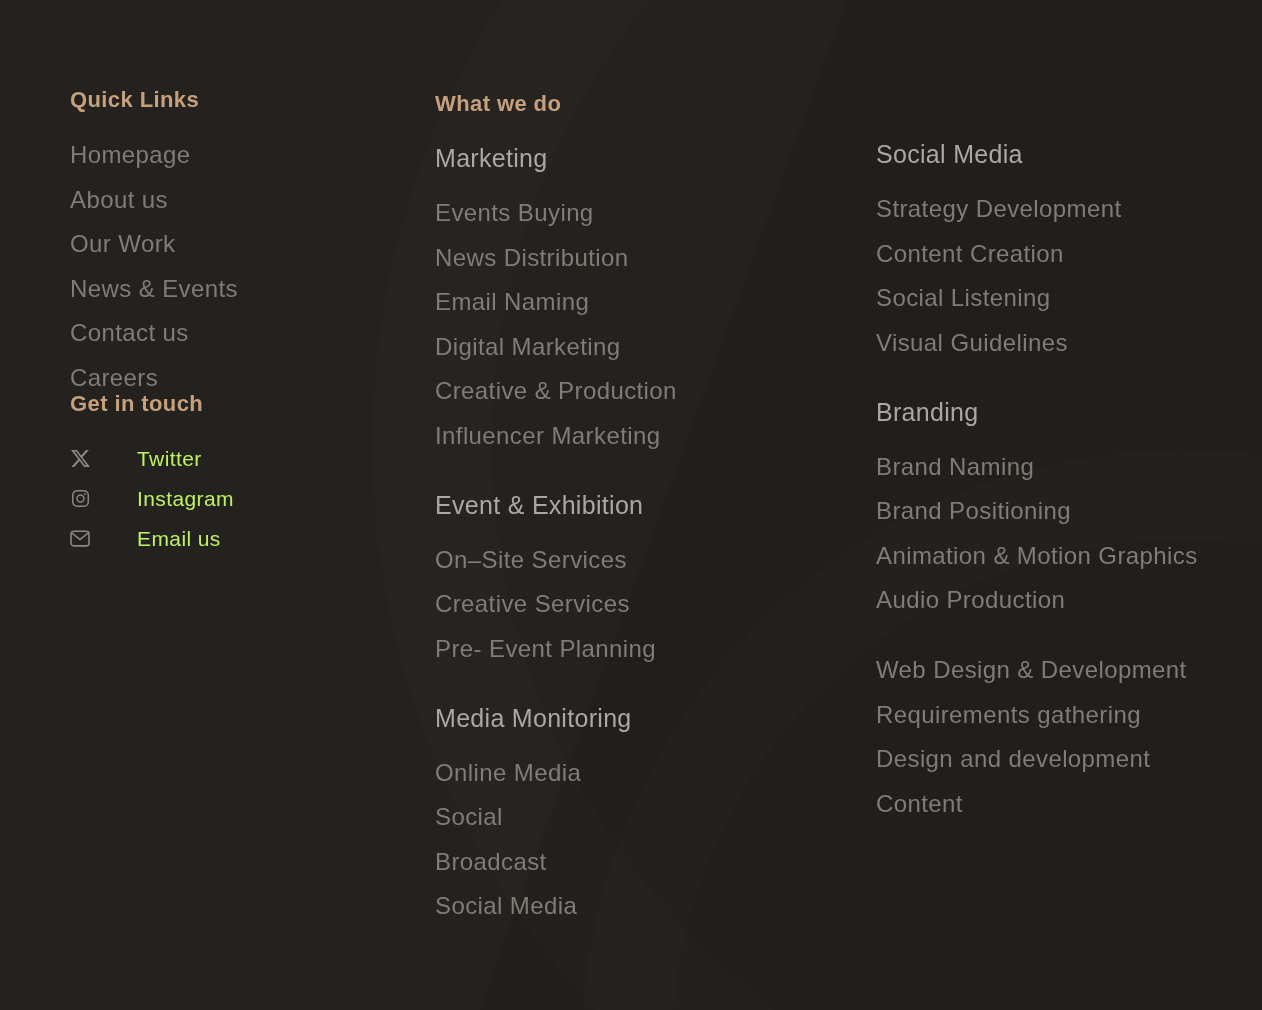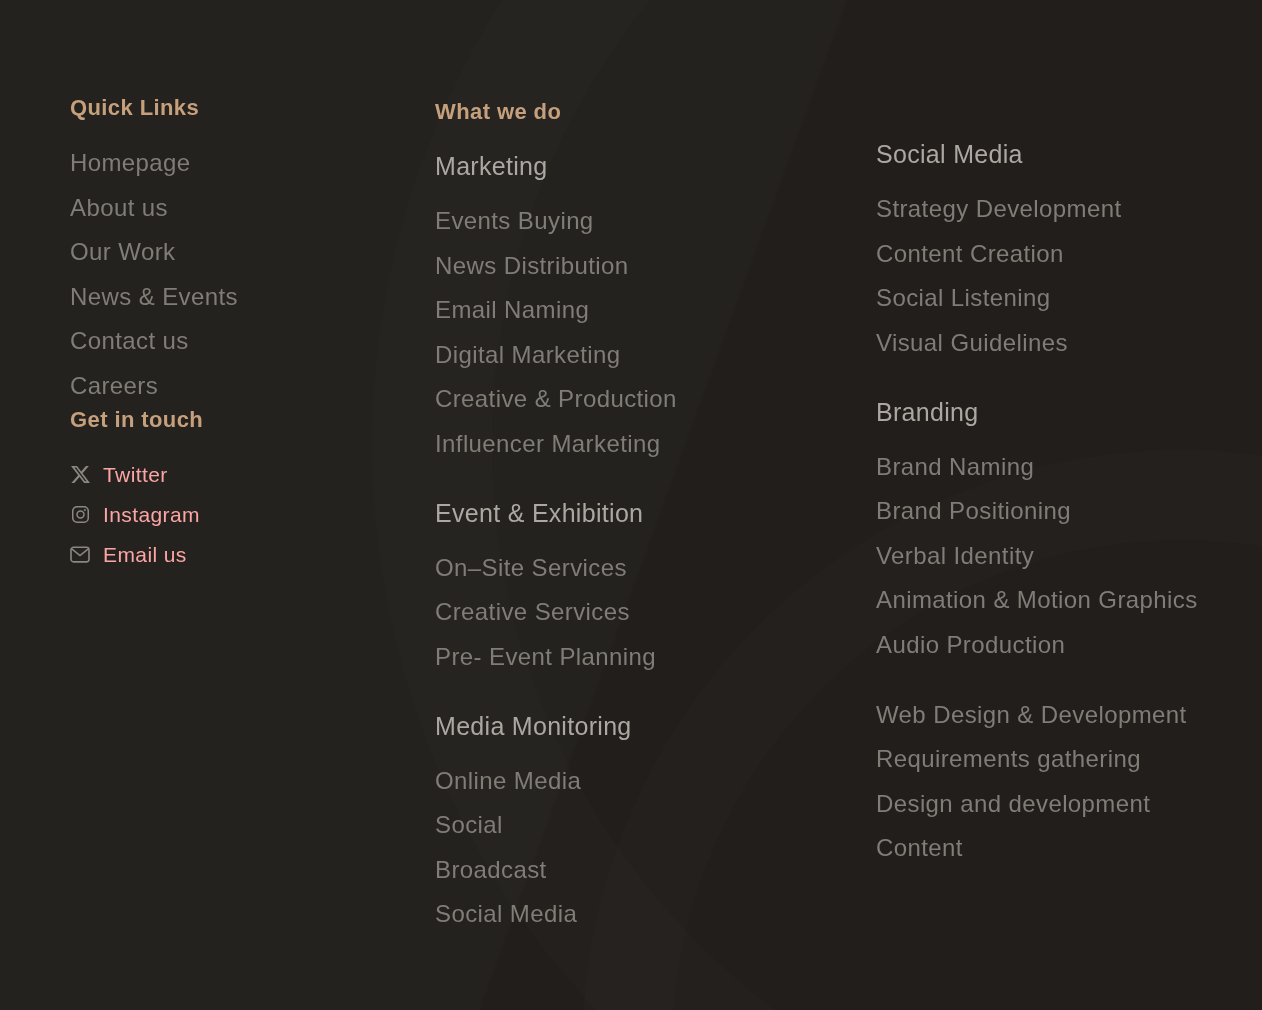--- a/index.html
+++ b/index.html
@@ -42,21 +42,21 @@
     border: 90px solid rgba(255,255,255,0.011);
     pointer-events: none;
   }
 
   .col { position: absolute; }
   .col-quick { left: 70px;  top: 88px;  width: 330px; }
   .col-what  { left: 435px; top: 92px;  width: 400px; }
   .col-right { left: 876px; top: 143px; width: 386px; }
 
   h3.heading {
-    margin: 8px 0 32px 0;
+    margin: 0 0 32px 0;
     font-size: 22px;
     line-height: 23px;
     font-weight: 600;
     letter-spacing: 0.4px;
     color: #c6a07c;
   }
   h4.subheading {
     margin: 0 0 31px 0;
     font-size: 25px;
     line-height: 23px;
@@ -95,21 +95,22 @@
     color: #8b8781;
     display: inline-flex;
     align-items: center;
     justify-content: center;
     flex: 0 0 20px;
   }
   ul.social .icon svg { display: block; }
   ul.social .label {
     font-size: 21px;
     letter-spacing: 0.4px;
-    color: #fca5a5;
+    color: #bef264;
+    margin-left: 34px;
   }
 </style>
 </head>
 <body>
 
 <div class="footer">
   <div class="bg-arc"></div>
   <div class="bg-arc2"></div>
 
   <div class="col col-quick">
@@ -199,21 +200,20 @@
         <li><a>Social Listening</a></li>
         <li><a>Visual Guidelines</a></li>
       </ul>
     </div>
 
     <div class="group">
       <h4 class="subheading">Branding</h4>
       <ul class="links">
         <li><a>Brand Naming</a></li>
         <li><a>Brand Positioning</a></li>
-        <li><a>Verbal Identity</a></li>
         <li><a>Animation &amp; Motion Graphics</a></li>
         <li><a>Audio Production</a></li>
       </ul>
     </div>
 
     <div class="group">
       <ul class="links">
         <li><a>Web Design &amp; Development</a></li>
         <li><a>Requirements gathering</a></li>
         <li><a>Design and development</a></li>

